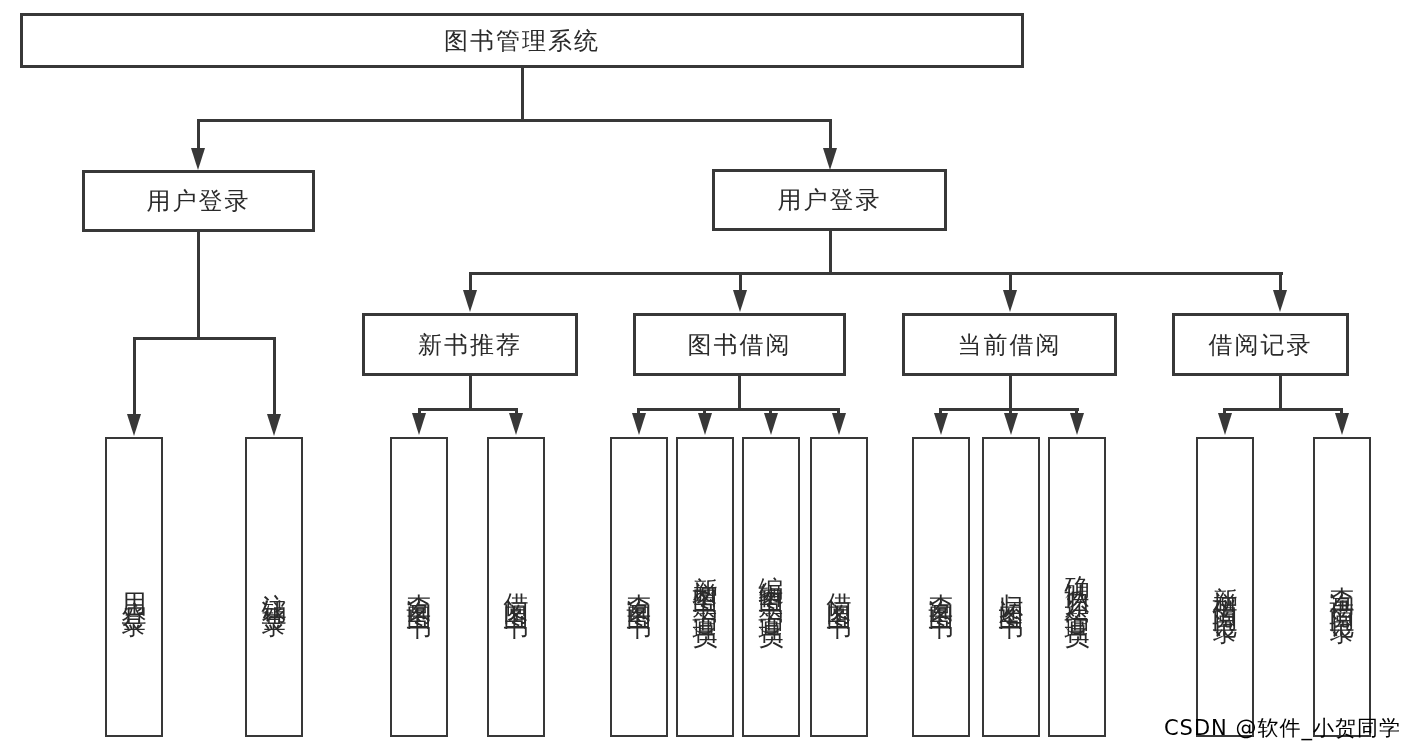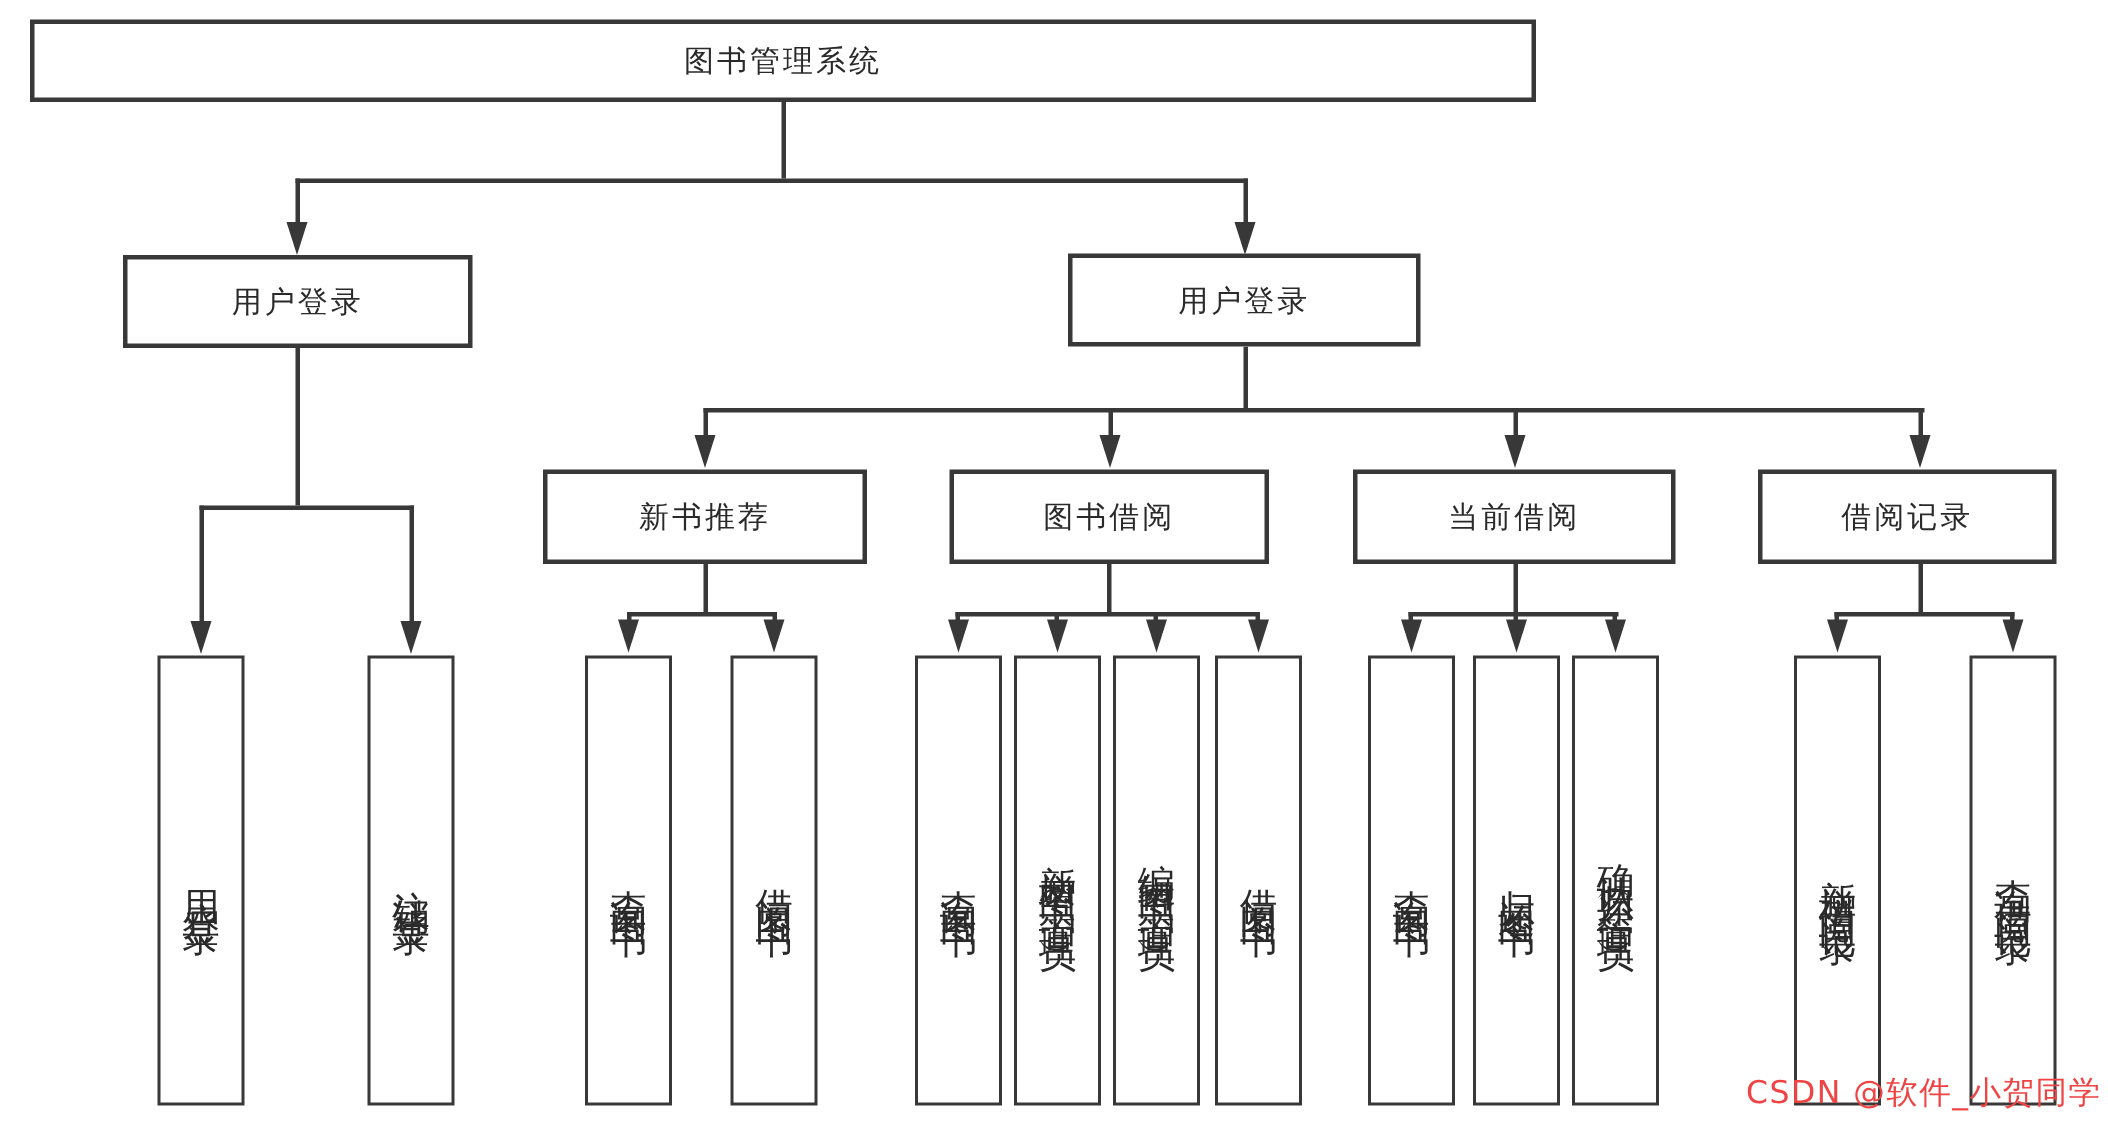--- a/index.html
+++ b/index.html
@@ -6,41 +6,41 @@
   html,body { background:#ffffff; }
   body { font-family:"DejaVu Sans","Liberation Sans",sans-serif; }
   .stage {
     position:relative; width:1405px; height:747px; background:#fff;
     overflow:hidden; color:#252525;
   }
   
   .box {
     position:absolute; background:#fff; border:3px solid #383838;
     display:flex; align-items:center; justify-content:center;
-    font-size:20px; color:#2a2a2a; letter-spacing:2px; z-index:2;
+    font-size:24px; color:#2a2a2a; letter-spacing:2px; z-index:2;
   }
   .leaf {
     border-width:2px;
     writing-mode:vertical-rl;
     font-size:25px; letter-spacing:7px; line-height:1;
   }
   
   .hl, .vl { position:absolute; background:#383838; z-index:1; }
   .hl { height:3px; }
   .vl { width:3px; }
   
   .arr {
     position:absolute; width:0; height:0; z-index:1;
     border-left:7px solid transparent;
     border-right:7px solid transparent;
     border-top:22px solid #383838;
   }
   .watermark {
     position:absolute; right:4px; top:714px; z-index:5;
-    font-size:21px; color:#ef4444; letter-spacing:1px; white-space:nowrap;
+    font-size:21px; color:#000000; letter-spacing:1px; white-space:nowrap;
   }
 </style>
 </head>
 <body>
 
 <div class="stage">
 
   <div>
     <div class="vl" style="left:521px; top:68px;  height:51px;"></div>
     <div class="hl" style="left:197px; top:119px; width:635px;"></div>
@@ -127,21 +127,21 @@
 
   <div class="box" style="left:362px; top:313px; width:216px; height:63px;">
     <span>新书推荐</span>
   </div>
   <div class="box" style="left:633px; top:313px; width:213px; height:63px;">
     <span>图书借阅</span>
   </div>
   <div class="box" style="left:902px; top:313px; width:215px; height:63px;text-align:right;">
     <span>当前借阅</span>
   </div>
-  <div class="box" style="left:1172px; top:313px; width:199px; height:63px;">
+  <div class="box" style="left:1172px; top:313px; width:177px; height:63px;">
     <span>借阅记录</span>
   </div>
 
   <div class="box leaf" style="left:105px; top:437px; width:58px; height:300px;">
     <span>用户登录</span>
   </div>
   <div class="box leaf" style="left:245px; top:437px; width:58px; height:300px;">
     <span>注销登录</span>
   </div>
 

